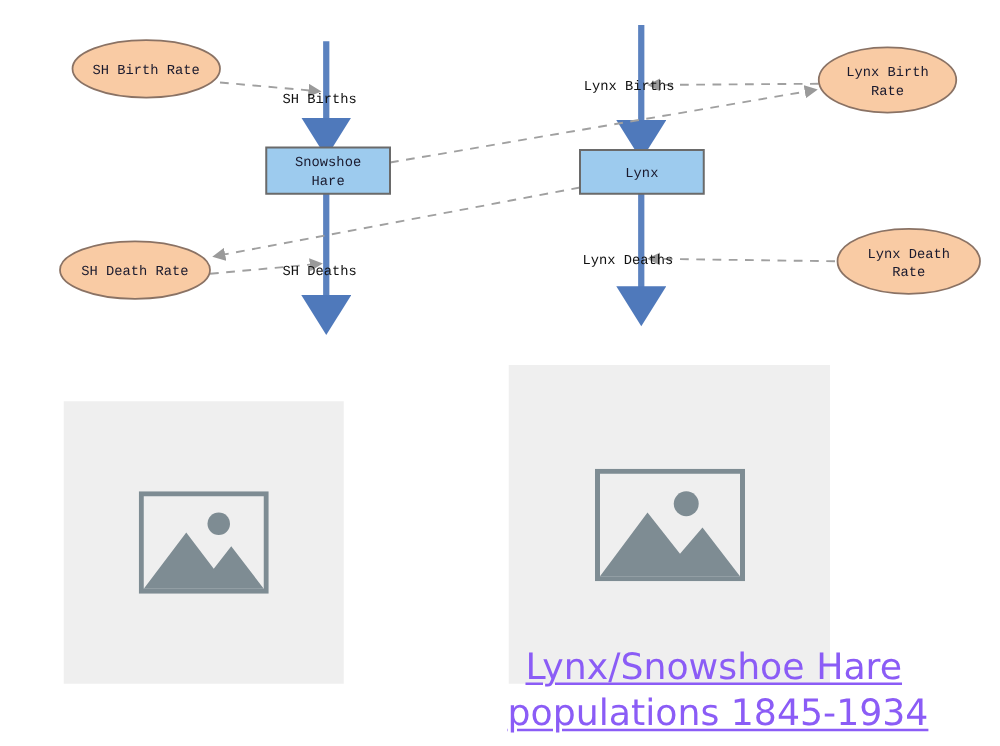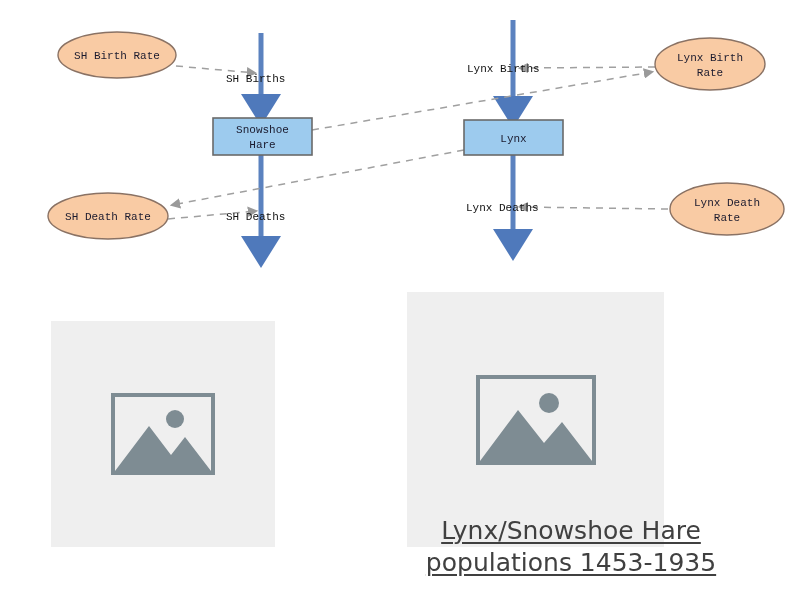--- a/index.html
+++ b/index.html
@@ -82,23 +82,23 @@
   .ph-icon { display: block; }
 
   
   #caption {
     position: absolute;
     left: 406px;
     top: 515px;
     width: 330px;
     text-align: center;
     font-family: "DejaVu Sans", sans-serif;
-    font-size: 25px;
+    font-size: 29px;
     line-height: 1.27;
-    color: #404040;
+    color: #8b5cf6;
     letter-spacing: 0px;
   }
   #caption .cap-line {
     display: block;
     text-decoration: underline;
     text-underline-offset: 3px;
     text-decoration-thickness: 2px;
     white-space: nowrap;
   }
 </style>
@@ -191,16 +191,16 @@
   <div class="img-placeholder" id="placeholder-right">
     <svg class="ph-icon" width="120" height="90" viewBox="0 0 120 90">
       <rect x="2" y="2" width="116" height="86" fill="none" stroke="#7e8c93" stroke-width="4"></rect>
       <circle cx="73" cy="28" r="10" fill="#7e8c93"></circle>
       <path d="M4,86 L42,35 L68,68 L86,47 L116,86 Z" fill="#7e8c93"></path>
     </svg>
   </div>
 
   <div id="caption">
     <span class="cap-line">Lynx/Snowshoe Hare</span>
-    <span class="cap-line">populations 1453-1935</span>
+    <span class="cap-line">populations 1845-1934</span>
   </div>
 
 </div>
 
 </body></html>

